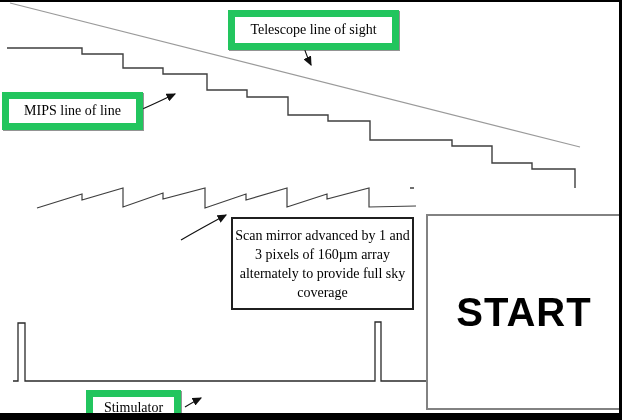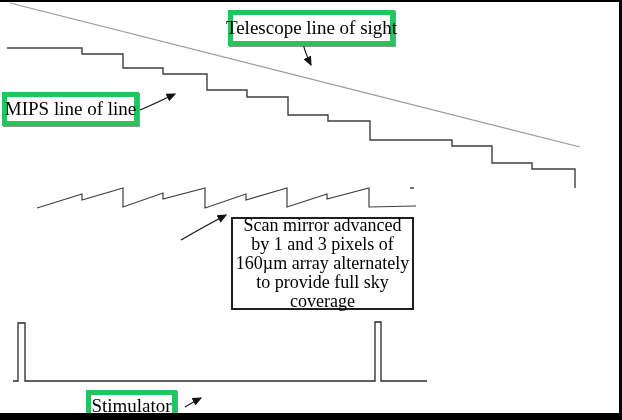--- a/index.html
+++ b/index.html
@@ -5,32 +5,32 @@
   html,body{margin:0;padding:0;background:#fff;}
   .canvas{
     position:relative;width:622px;height:420px;background:#ffffff;
     overflow:hidden;font-family:"Liberation Serif", serif;color:#000;
   }
   .frame-top{position:absolute;left:0;top:0;width:622px;height:2px;background:#000;}
   .frame-right{position:absolute;left:619px;top:0;width:3px;height:420px;background:#000;}
   .frame-bottom{position:absolute;left:0;top:413px;width:622px;height:7px;background:#000;}
   svg.linework{position:absolute;left:0;top:0;width:622px;height:420px;}
   .label-box{
-    position:absolute;background:#fff;border:5px solid #22c55e;
+    position:absolute;background:#fff;border:7px solid #22c55e;
     box-shadow:1px 1px 0 rgba(60,60,60,.55);
     display:flex;align-items:center;justify-content:center;
-    font-size:19px;white-space:nowrap;
+    font-size:14px;white-space:nowrap;
   }
   .telescope-box{left:228px;top:10px;width:157px;height:26px;}
   .mips-box{left:2px;top:92px;width:127px;height:24px;}
   .scan-box{left:23px;top:221px;width:144px;height:26px;}
   .annotation-box{
     left:231px;top:217px;width:183px;height:93px;
     border:2px solid #1f1f1f;box-shadow:none;white-space:normal;
-    font-size:18px;line-height:19px;text-align:center;
+    font-size:14px;line-height:19px;text-align:center;
     padding:2px 1px;box-sizing:border-box;
   }
   .start-box{
     left:426px;top:214px;width:192px;height:192px;
     border:2px solid #828282;box-shadow:none;
     font-family:"Liberation Sans", sans-serif;font-weight:bold;
     font-size:40px;letter-spacing:1px;white-space:nowrap;
   }
   .stimulator-box{left:86px;top:390px;width:81px;height:22px;}
 </style>
@@ -71,20 +71,23 @@
 
   <div class="label-box mips-box">
     <span>MIPS line of line</span>
   </div>
 
 
   <div class="label-box annotation-box">
     <span>Scan mirror advanced by 1 and 3 pixels of 160µm array alternately to provide full sky coverage</span>
   </div>
 
+  <div class="label-box start-box">
+    <span>START</span>
+  </div>
 
   <div class="label-box stimulator-box">
     <span>Stimulator</span>
   </div>
 
   <div class="frame-top"></div>
   <div class="frame-right"></div>
   <div class="frame-bottom"></div>
 
 </div>

